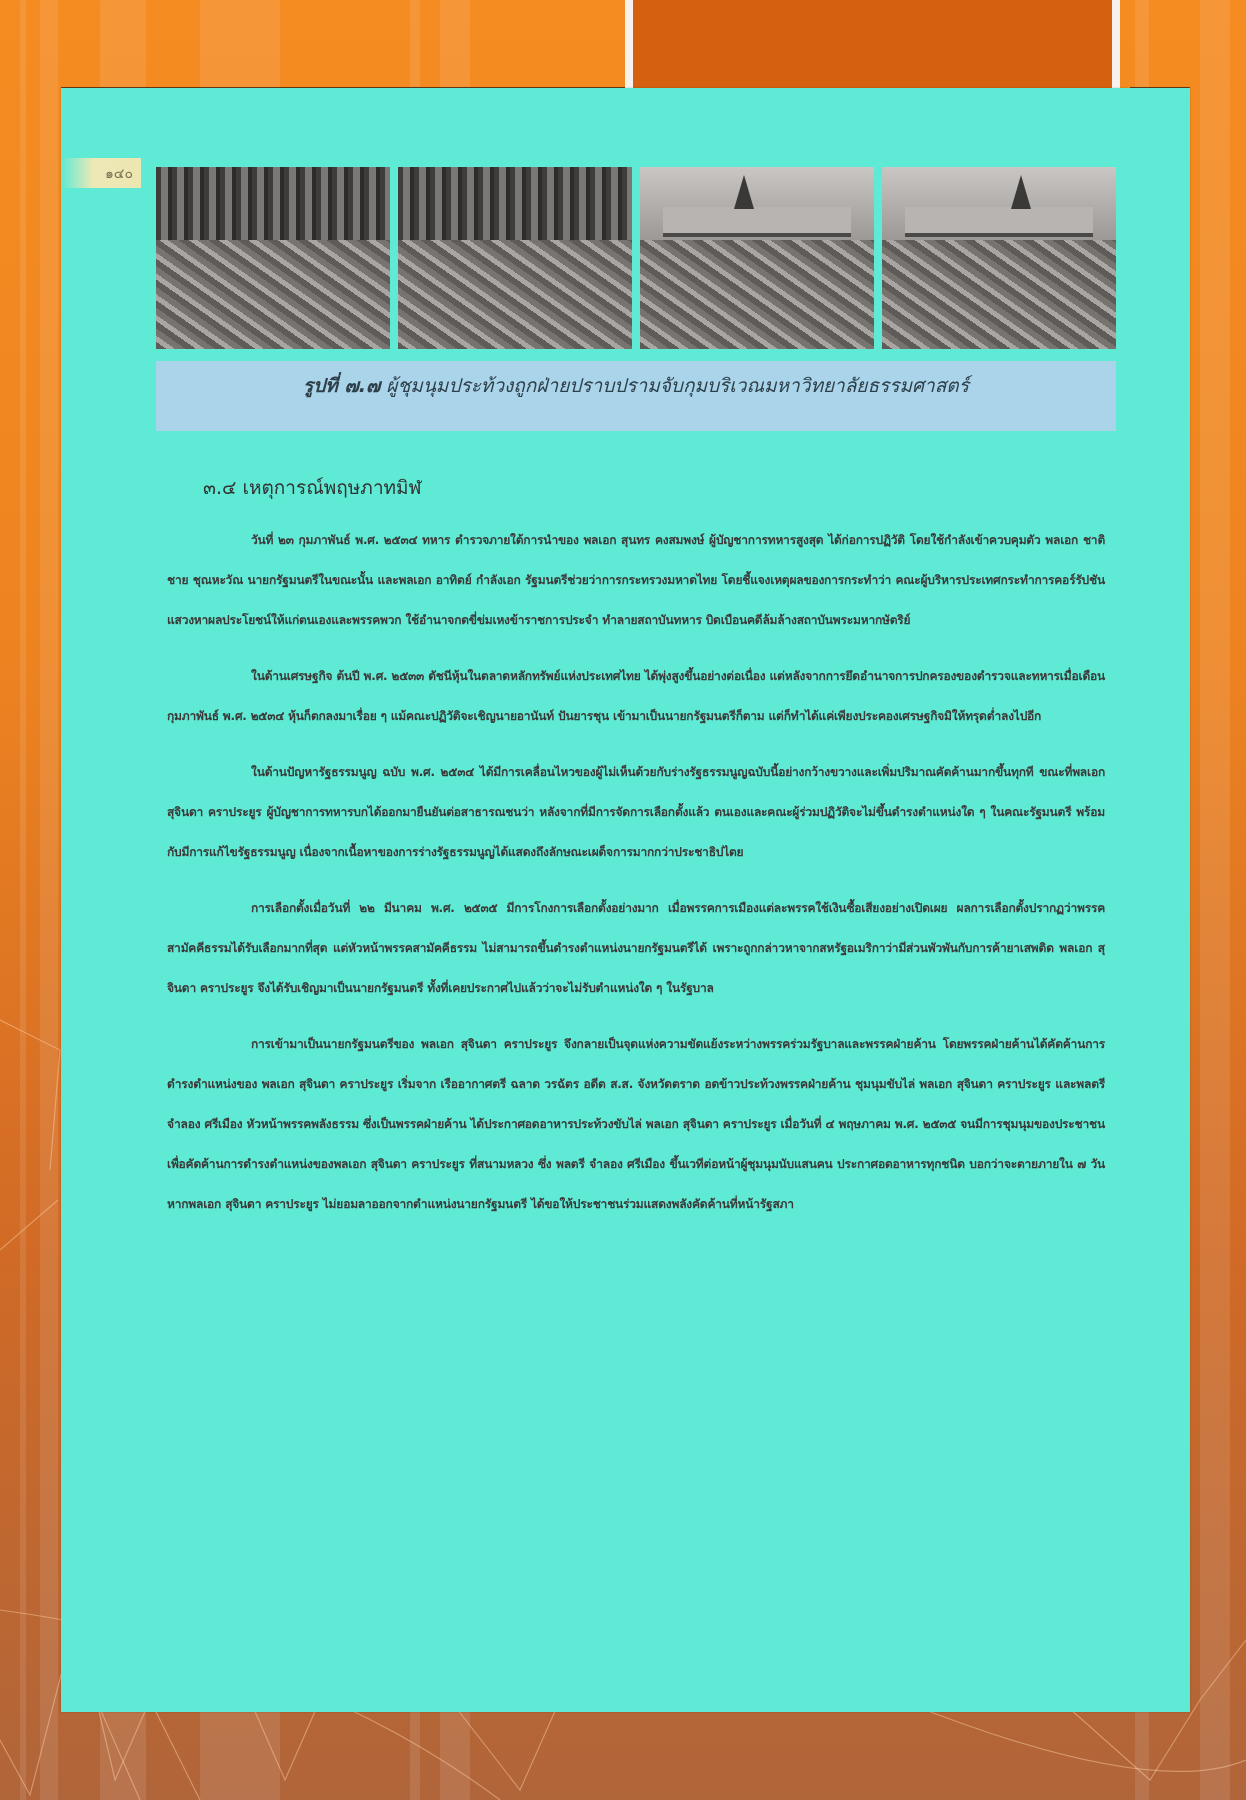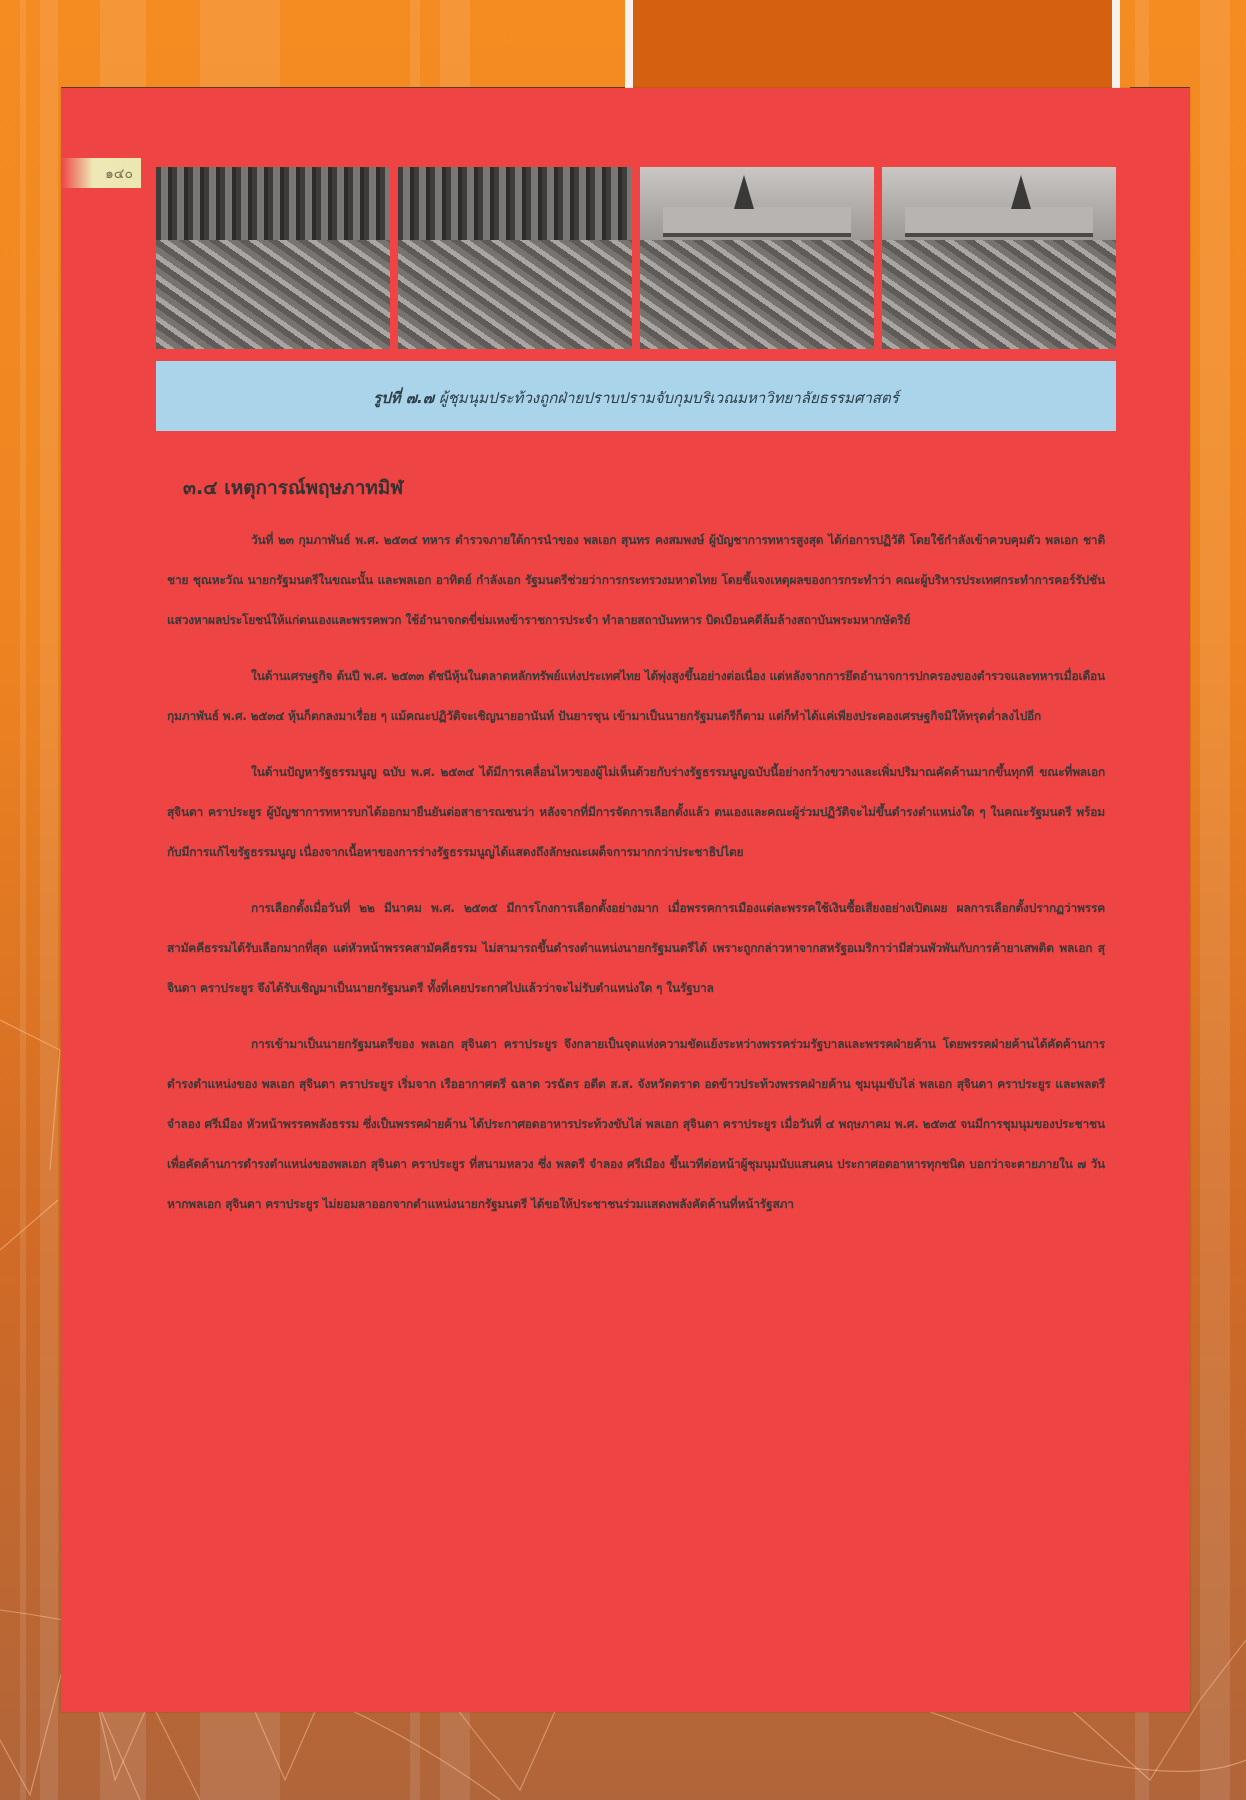--- a/index.html
+++ b/index.html
@@ -14,21 +14,21 @@
     background: linear-gradient(180deg, #f48c22 0%, #ee8420 35%, #d06a26 70%, #b0653a 100%); }
   .stripe { position: absolute; top: 0; bottom: 0; background: rgba(255,255,255,0.10); }
   .top-block { position: absolute; top: 0; left: 632px; width: 480px; height: 88px; background: #d46010; }
   .top-gap { position: absolute; top: 0; width: 8px; height: 88px; background: #f7f2ee; }
   .top-line { position: absolute; top: 87px; height: 2px; background: #6b3a14; }
   .bg svg { position: absolute; inset: 0; }
 
   
   .page {
     position: absolute; left: 61px; top: 88px; width: 1129px; height: 1624px;
-    background: #ef4444;
+    background: #5eead4;
     box-shadow: 0 0 2px rgba(0,0,0,0.2);
   }
   .page-num {
     position: absolute; left: 0; top: 70px; width: 80px; height: 30px;
     background: linear-gradient(90deg, rgba(240,235,180,0) 0%, #ede8b6 40%, #ece7b0 100%);
     color: #7a6f55; font-size: 14px; text-align: right; padding-right: 8px; box-sizing: border-box;
     line-height: 30px;
   }
   .photos { position: absolute; left: 95px; top: 79px; width: 960px; height: 182px; display: flex; gap: 8px; }
   .photo { flex: 1; height: 182px; position: relative; overflow: hidden; background: #7c7a78; }
@@ -36,26 +36,26 @@
   .photo .ground { position: absolute; left: 0; right: 0; bottom: 0; height: 60%;
     background: repeating-linear-gradient(35deg, #5e5b59 0 6px, #a9a5a2 6px 11px, #77736f 11px 17px); }
   .photo.p1 .sky, .photo.p2 .sky { height: 55%;
     background: repeating-linear-gradient(90deg, #3f3d3c 0 5px, #7a7775 5px 12px, #2e2c2b 12px 16px); }
   .photo .roof { position: absolute; top: 8px; width: 0; height: 0; border-left: 10px solid transparent; border-right: 10px solid transparent; border-bottom: 34px solid #3b3938; }
   .photo .building { position: absolute; top: 40px; left: 10%; right: 10%; height: 26px; background: #b7b4b1; border-bottom: 4px solid #4b4948; }
 
   .caption-box {
     position: absolute; left: 95px; top: 273px; width: 960px; height: 70px;
     background: #a9d4ea; text-align: center; color: #2f3f4a;
-    font-style: italic; font-size: 15px; line-height: 30px; padding-top: 22px; box-sizing: border-box;
+    font-style: italic; font-size: 19px; line-height: 30px; padding-top: 9px; box-sizing: border-box;
   }
   .caption-box b { font-weight: bold; }
 
   .content { position: absolute; left: 90px; top: 382px; width: 970px; color: #3b3838; }
-  .sec-head { font-size: 19px; font-weight: bold; margin-left: 32px; line-height: 34px; color: #333; }
+  .sec-head { font-size: 19px; font-weight: normal; margin-left: 52px; line-height: 34px; color: #333; }
   .para { font-size: 12px; line-height: 40px; text-align: justify; text-indent: 84px; margin: 16px; letter-spacing: -0.2px; font-weight: bold; }
 </style>
 </head>
 <body>
 
 <div class="bg">
   <div class="grad"></div>
   <div class="stripe" style="left:20px;width:6px"></div>
   <div class="stripe" style="left:40px;width:18px"></div>
   <div class="stripe" style="left:100px;width:46px"></div>

